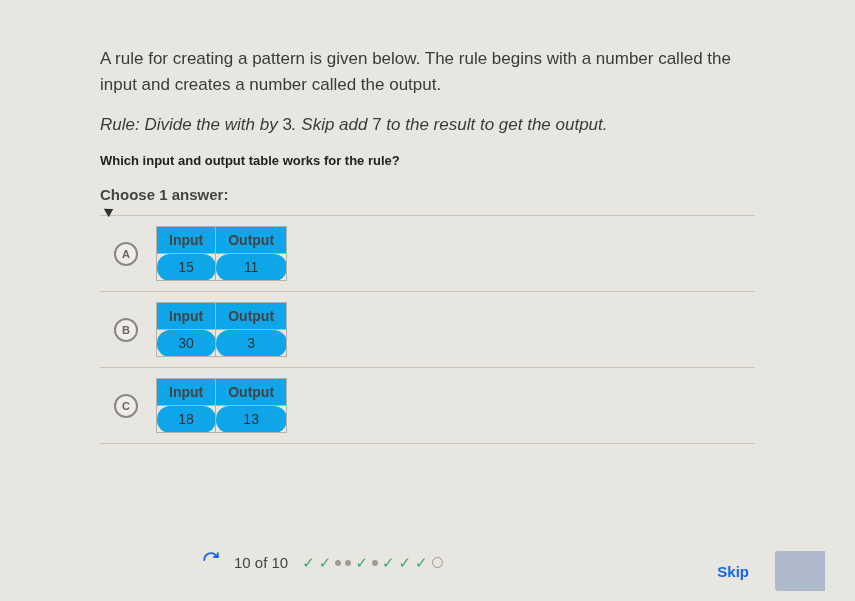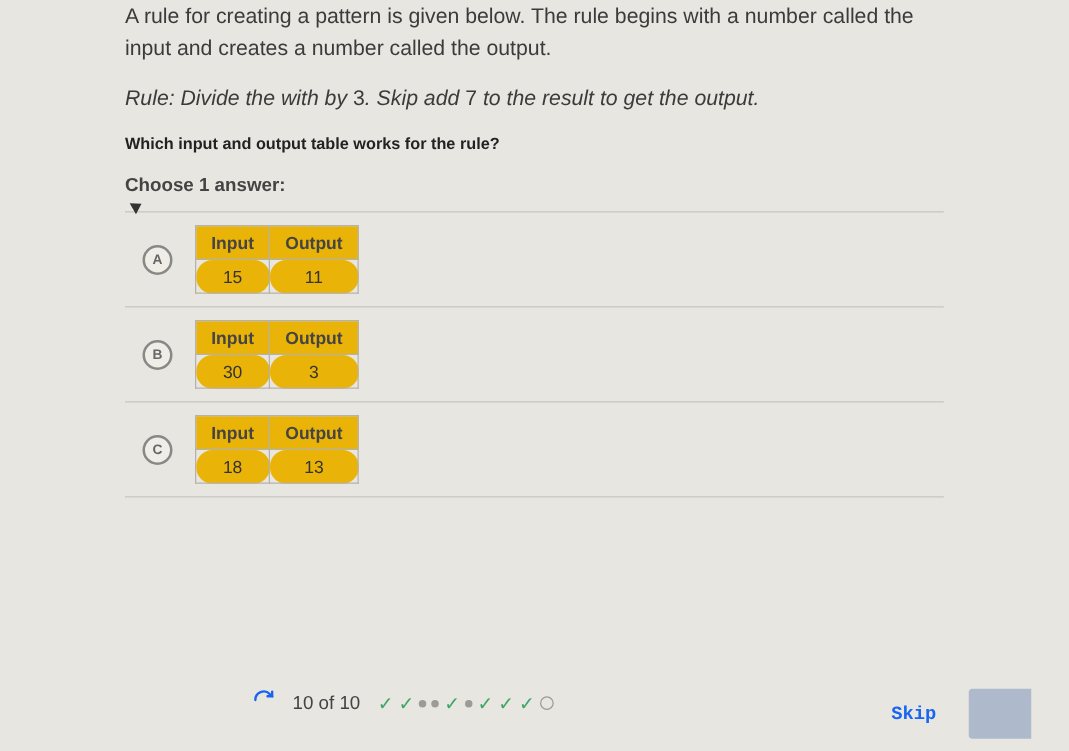--- a/index.html
+++ b/index.html
@@ -6,20 +6,21 @@
   body {
     font-family: -apple-system, BlinkMacSystemFont, "Segoe UI", Arial, sans-serif;
     background: #e8e6e0;
     width: 855px;
     height: 601px;
     overflow: hidden;
     color: #333;
   }
   .content {
     padding: 0 100px 0 100px;
+    margin-top: 46px;
   }
   .intro {
     font-size: 17px;
     line-height: 1.5;
     color: #3b3b3b;
     margin-bottom: 18px;
   }
   .rule {
     font-style: italic;
     font-size: 17px;
@@ -73,21 +74,21 @@
     background: #f0ede6;
   }
   table.io {
     border-collapse: collapse;
     font-size: 14px;
   }
   table.io th, table.io td {
     border: 1px solid #b5b2aa;
     padding: 5px 12px;
     text-align: center;
-    background: #eab308;
+    background: #0ea5e9;
   }
   table.io th {
     font-weight: 600;
     color: #444;
   }
   table.io td {
     color: #333;
     border-radius: 13px;
   }
   .footer {
@@ -126,21 +127,20 @@
     color: #1865f2;
     font-size: 15px;
     font-weight: 600;
     cursor: pointer;
     padding: 10px 16px;
   }
   .footer-right {
     display: flex;
     align-items: center;
     gap: 10px;
-    font-family: Liberation Mono, monospace;
   }
   .next-btn {
     width: 50px;
     height: 40px;
     background: #aebacc;
     border-radius: 3px 0 0 3px;
   }
 </style>
 </head>
 <body>

